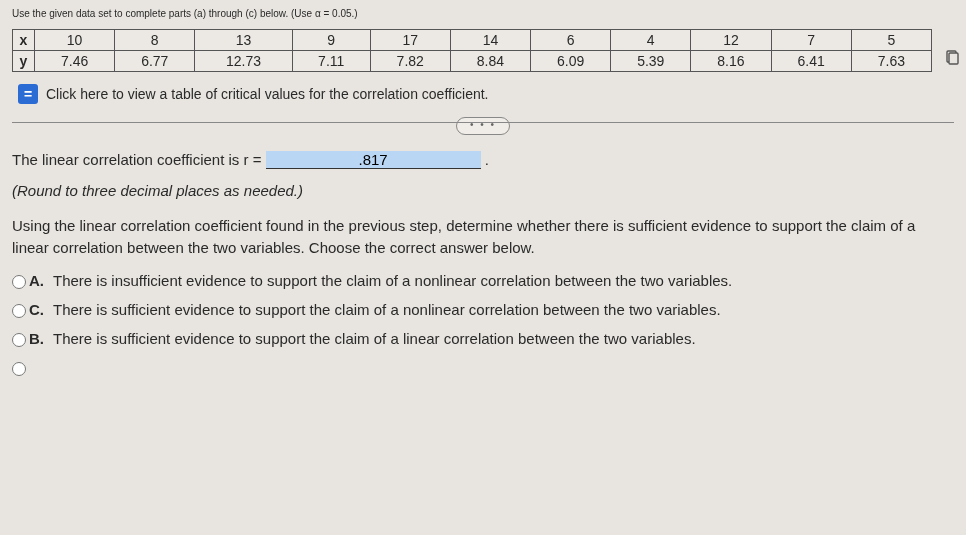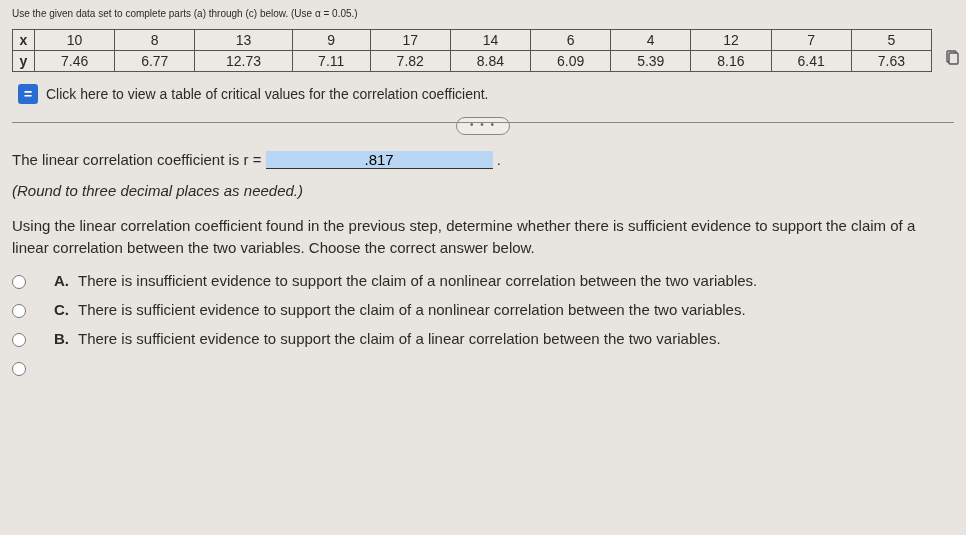--- a/index.html
+++ b/index.html
@@ -89,28 +89,28 @@
     }
     .fill-input {
       display: inline-block;
       min-width: 38px;
       background: #b9d6f5;
       border: none;
       border-bottom: 1px solid #333;
       text-align: center;
       font-size: 15px;
       font-family: inherit;
-      padding: 0 14px;
+      padding: 0 8px;
     }
     .round-note { margin-bottom: 16px; font-size: 15px; font-style: italic; }
     .choices { margin-top: 12px; }
     .choice {
       display: flex;
       align-items: center;
-      gap: 28px;
+      gap: 3px;
       margin-bottom: 12px;
       font-size: 15px;
     }
     .choice input[type=radio] {
       margin-top: 3px;
       width: 14px;
       height: 14px;
     }
     .choice-label { font-weight: bold; margin-right: 4px; min-width: 20px; display: inline-block; }
   </style>

